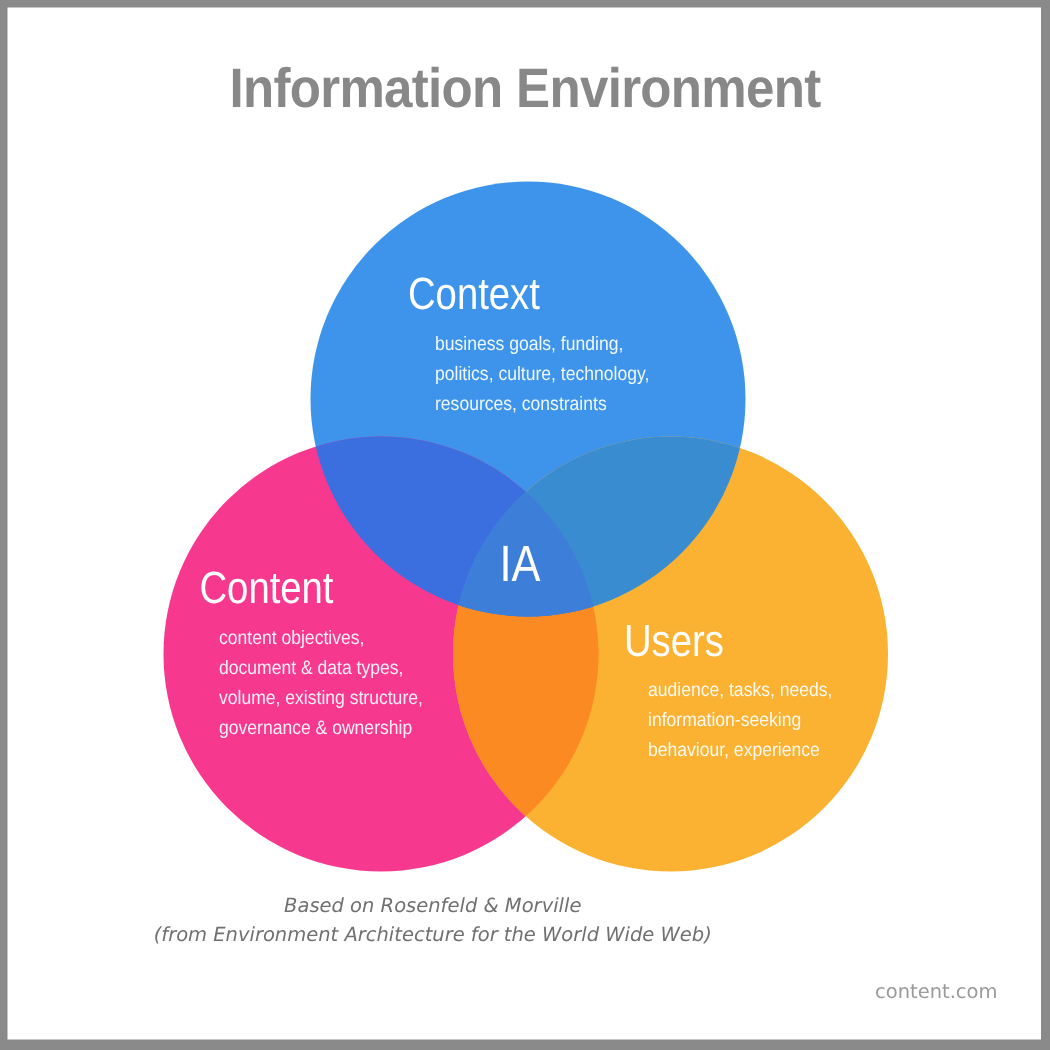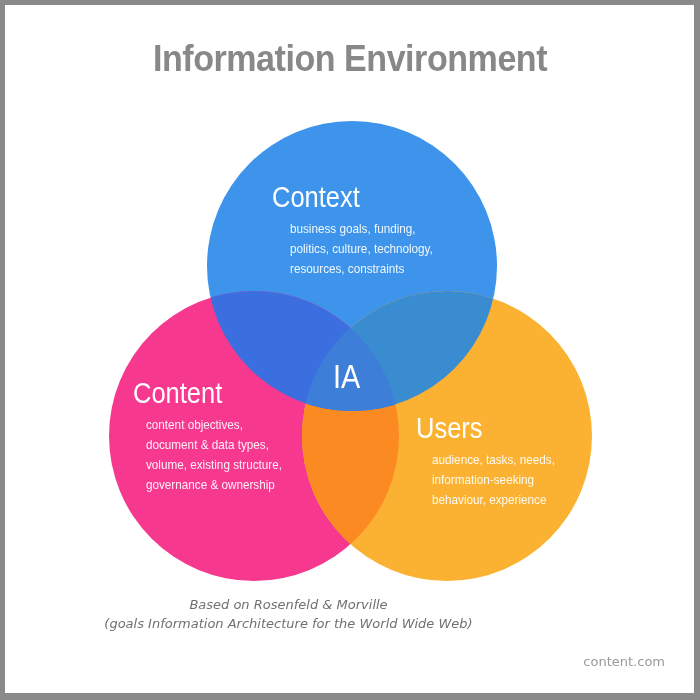--- a/index.html
+++ b/index.html
@@ -124,15 +124,15 @@
 <div class="ia" style="left:333px; top:357px;">IA</div>
 
 <div class="label" style="left:416px; top:411px;">Users</div>
 <div class="desc" style="left:432px; top:450px;">
   <div>audience, tasks, needs,</div>
   <div>information-seeking</div>
   <div>behaviour, experience</div>
 </div>
 
 <div class="caption" style="top:597px;">Based on Rosenfeld &amp; Morville</div>
-<div class="caption" style="top:616px;">(goals Information Architecture for the World Wide Web)</div>
+<div class="caption" style="top:616px;">(from Environment Architecture for the World Wide Web)</div>
 
 <div class="watermark">content.com</div>
 
 </body></html>

